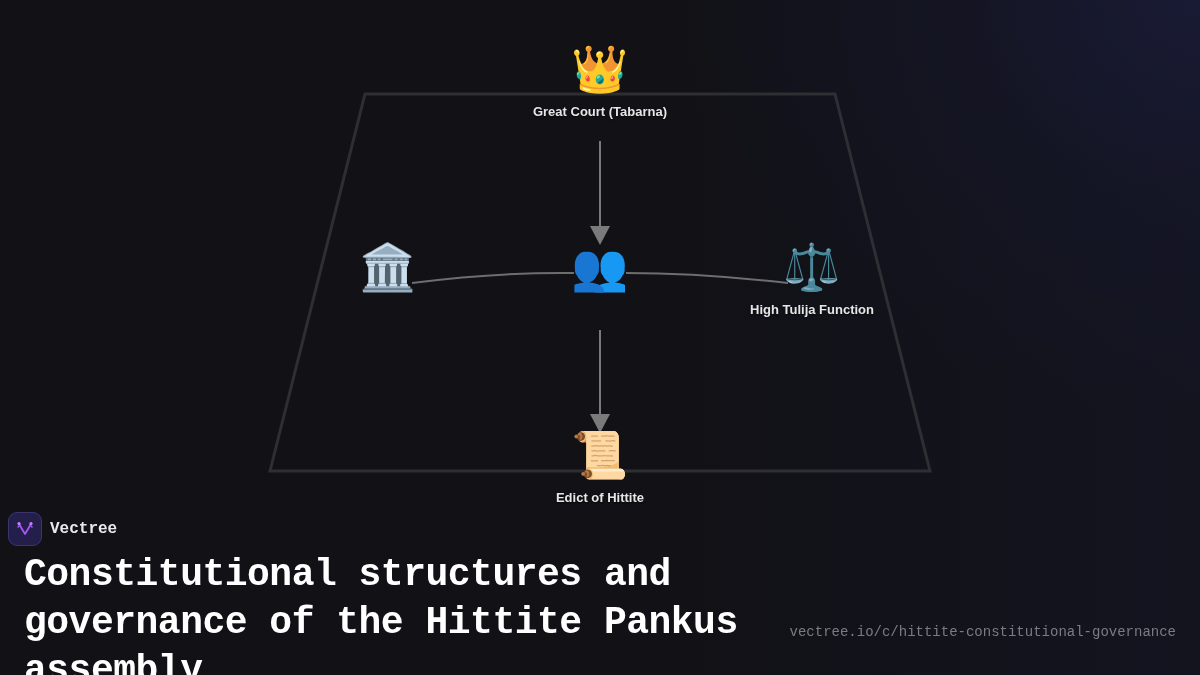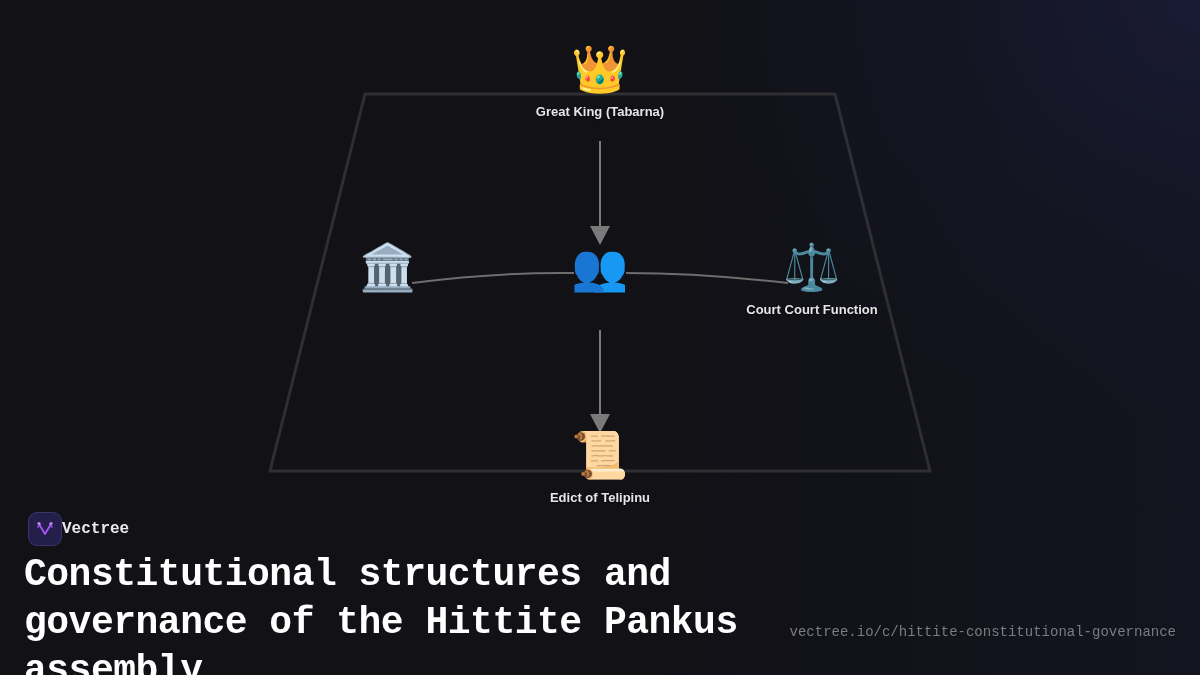--- a/index.html
+++ b/index.html
@@ -39,24 +39,25 @@
     .node .label {
       display: block;
       margin-top: 8px;
       color: #e6e6e6;
       font-size: 13px;
       font-weight: bold;
       text-shadow: 0 1px 2px rgba(0,0,0,0.6);
     }
     .brand {
       position: absolute;
-      left: 28px;
+      left: 8px;
       top: 512px;
       display: flex;
       align-items: center;
+      gap: 8px;
     }
     .brand-logo {
       width: 34px; height: 34px;
       border-radius: 9px;
       background: #241f4a;
       border: 1px solid #3a3470;
       box-sizing: border-box;
       display: flex; align-items: center; justify-content: center;
     }
     .brand-name {
@@ -102,39 +103,39 @@
 
     <line x1="600" y1="141" x2="600" y2="228" stroke="#7a7a7a" stroke-width="2"></line>
     <polygon points="590,226 610,226 600,245" fill="#7a7a7a"></polygon>
 
     <line x1="600" y1="330" x2="600" y2="416" stroke="#7a7a7a" stroke-width="2"></line>
     <polygon points="590,414 610,414 600,433" fill="#7a7a7a"></polygon>
   </svg>
 
   <div class="node" style="left:600px; top:42px;">
     <span class="icon">👑</span>
-    <span class="label">Great King (Tabarna)</span>
+    <span class="label">Great Court (Tabarna)</span>
   </div>
 
   <div class="node" style="left:388px; top:240px;">
     <span class="icon">🏛️</span>
   </div>
 
   <div class="node" style="left:600px; top:240px;">
     <span class="icon">👥</span>
   </div>
 
   <div class="node" style="left:812px; top:240px;">
     <span class="icon">⚖️</span>
-    <span class="label">Court Court Function</span>
+    <span class="label">High Tulija Function</span>
   </div>
 
   <div class="node" style="left:600px; top:428px;">
     <span class="icon">📜</span>
-    <span class="label">Edict of Telipinu</span>
+    <span class="label">Edict of Hittite</span>
   </div>
 
   <div class="brand">
     <div class="brand-logo">
       <svg width="20" height="20" viewBox="0 0 20 20">
         <path d="M4 5 L10 15 L16 5" fill="none" stroke="#a855f7" stroke-width="1.8" stroke-linecap="round" stroke-linejoin="round"></path>
         <path d="M3 8 L5 6 M17 8 L15 6" fill="none" stroke="#a855f7" stroke-width="1.6" stroke-linecap="round"></path>
         <circle cx="4" cy="4.5" r="1.6" fill="#c084fc"></circle>
         <circle cx="16" cy="4.5" r="1.6" fill="#c084fc"></circle>
       </svg>

